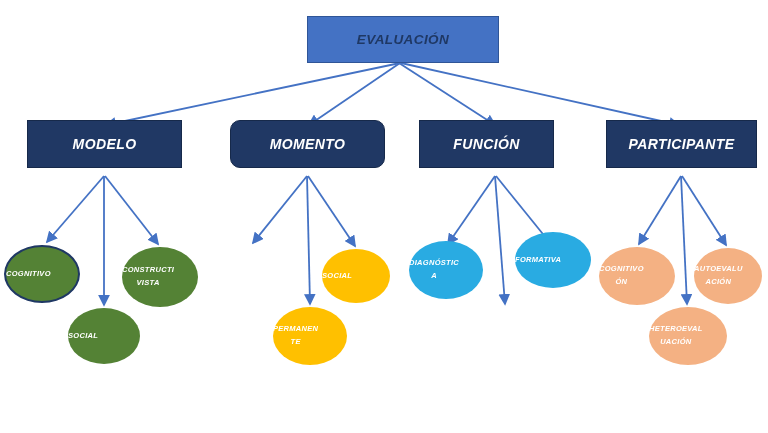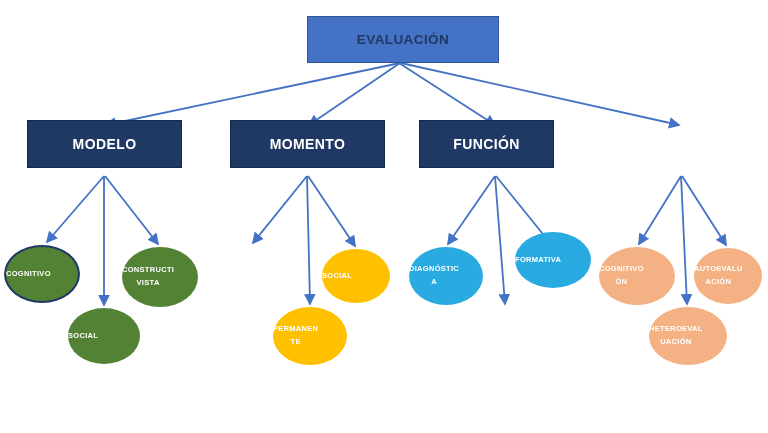--- a/index.html
+++ b/index.html
@@ -6,21 +6,21 @@
     --root-fill:#4472C4; --root-border:#2F5597; --root-text:#1F3864;
     --category-fill:#203864; --category-text:#FFFFFF;
     --arrow:#4472C4;
     --modelo-fill:#548235; --momento-fill:#FFC000;
     --funcion-fill:#29ABE2; --participante-fill:#F4B183;
     --leaf-text:#FFFFFF; --cognitivo-border:#1F3864;
   }
   html,body{margin:0;padding:0;background:#ffffff;}
   .canvas{
     position:relative;width:768px;height:433px;background:#ffffff;
-    font-family:"Liberation Sans", sans-serif;overflow:hidden;
+    font-family:"Liberation Sans", sans-serif;overflow:hidden;font-style:italic;
   }
   .arrow-layer{position:absolute;left:0;top:0;width:768px;height:433px;pointer-events:none;}
   .arrow-layer line{stroke:var(--arrow);stroke-width:1.8;}
   .arrow-layer .ah{fill:var(--arrow);}
 
   .root-box{
     position:absolute;left:307px;top:16px;width:192px;height:47px;
     background:var(--root-fill);border:1px solid var(--root-border);
     display:flex;align-items:center;justify-content:center;box-sizing:border-box;
   }
@@ -30,21 +30,21 @@
 
   .cat-box{
     position:absolute;top:120px;height:48px;background:var(--category-fill);
     display:flex;align-items:center;justify-content:center;box-sizing:border-box;
     border:1px solid #16294a;
   }
   .cat-box .lbl{
     color:var(--category-text);font-weight:bold;font-size:14px;letter-spacing:0.4px;
   }
   .cat-modelo{left:27px;width:155px;}
-  .cat-momento{left:230px;width:155px;}
+  .cat-momento{left:230px;width:155px;border-radius:10px;}
   .cat-funcion{left:419px;width:135px;}
   .cat-participante{left:606px;width:151px;}
 
   .leaf{
     position:absolute;border-radius:50%;display:flex;align-items:center;justify-content:flex-start;
     box-sizing:border-box;text-align:center;
   }
   .leaf .lbl{
     color:var(--leaf-text);font-weight:bold;font-size:7.5px;letter-spacing:0.3px;
     line-height:1.7;white-space:pre-line;
@@ -53,21 +53,21 @@
   .leaf-yellow{background:var(--momento-fill);}
   .leaf-cyan{background:var(--funcion-fill);}
   .leaf-peach{background:var(--participante-fill);}
 
   .node-cognitivo{left:4px;top:245px;width:76px;height:58px;border:2px solid var(--cognitivo-border);}
   .node-social{left:68px;top:308px;width:72px;height:56px;}
   .node-constructivista{left:122px;top:247px;width:76px;height:60px;}
   .node-inicial{left:212px;top:246px;width:78px;height:60px;}
   .node-permanente{left:273px;top:307px;width:74px;height:58px;}
   .node-final{left:322px;top:249px;width:68px;height:54px;}
-  .node-diagnostica{left:409px;top:247px;width:74px;height:58px;}
+  .node-diagnostica{left:409px;top:241px;width:74px;height:58px;}
   .node-sumativa{left:468px;top:307px;width:76px;height:56px;}
   .node-formativa{left:515px;top:232px;width:76px;height:56px;}
   .node-coevaluacion{left:599px;top:247px;width:76px;height:58px;}
   .node-heteroevaluacion{left:649px;top:307px;width:78px;height:58px;}
   .node-autoevaluacion{left:694px;top:248px;width:68px;height:56px;}
 </style>
 </head>
 <body>
 
 <div class="canvas">
@@ -107,20 +107,23 @@
 
   <div class="cat-box cat-modelo">
     <span class="lbl">MODELO</span>
   </div>
   <div class="cat-box cat-momento">
     <span class="lbl">MOMENTO</span>
   </div>
   <div class="cat-box cat-funcion">
     <span class="lbl">FUNCIÓN</span>
   </div>
+  <div class="cat-box cat-participante">
+    <span class="lbl">PARTICIPANTE</span>
+  </div>
 
   <div class="leaf leaf-green node-cognitivo">
     <span class="lbl">COGNITIVO</span>
   </div>
   <div class="leaf leaf-green node-social">
     <span class="lbl">SOCIAL</span>
   </div>
   <div class="leaf leaf-green node-constructivista">
     <span class="lbl">CONSTRUCTI
 VISTA</span>

